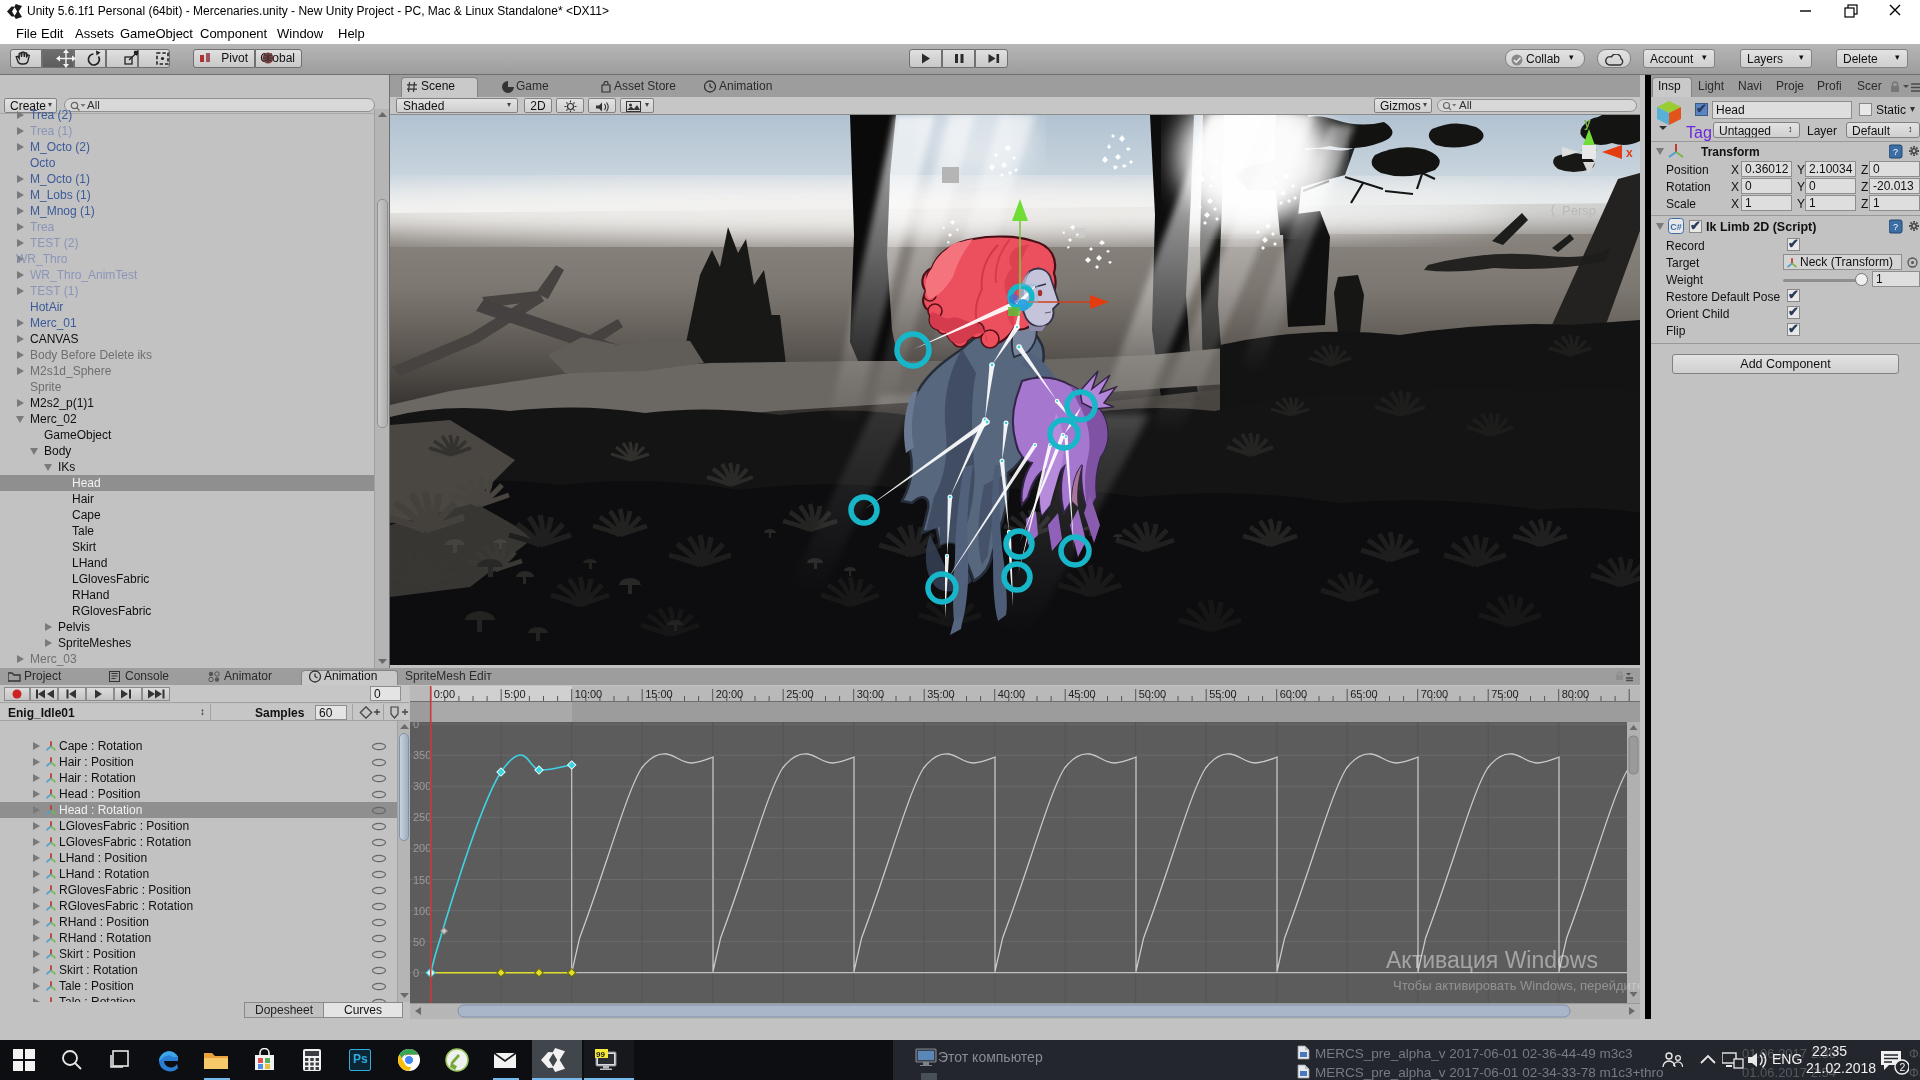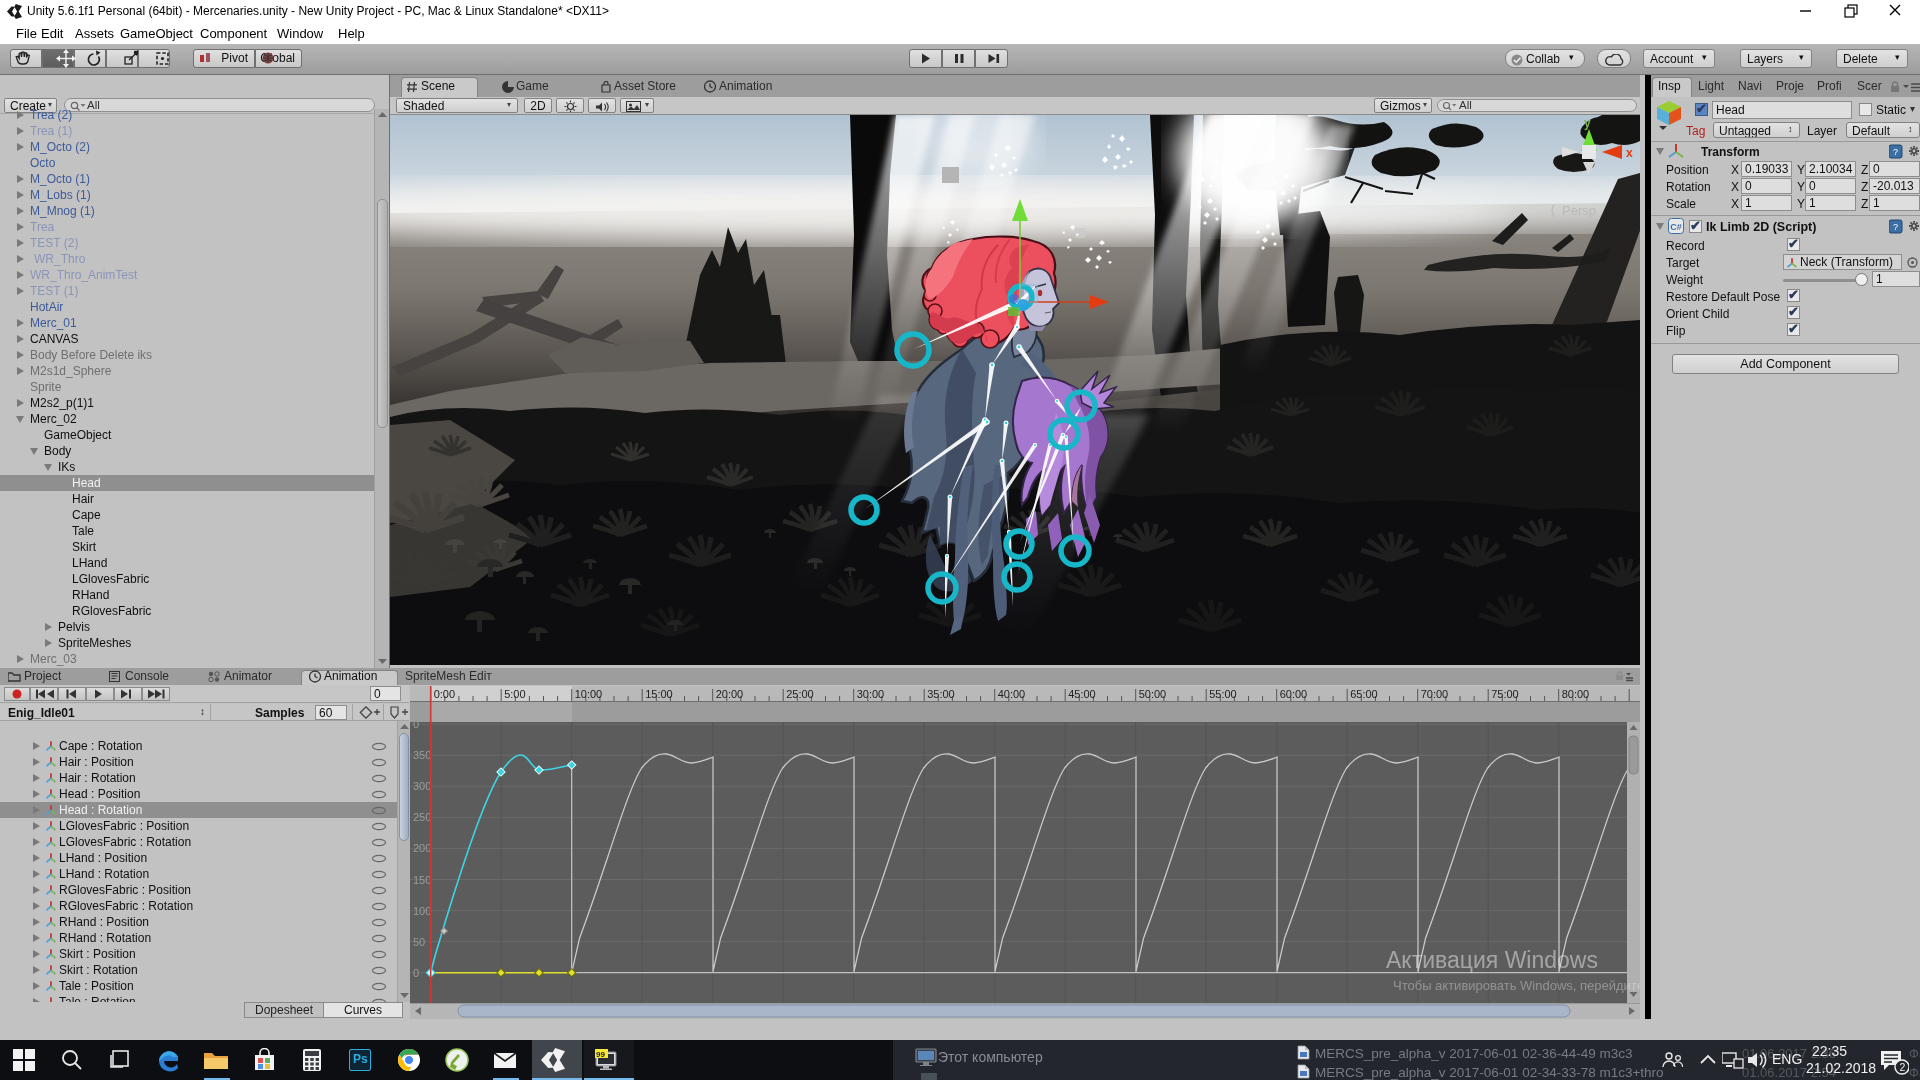--- a/index.html
+++ b/index.html
@@ -207,21 +207,21 @@
       <div class="row" style="left:0;top:112px;width:374px;color:#8b95b8">
           <span class="tri-r" style="position:absolute;left:17px;top:3.5px"></span>
           <span style="position:absolute;left:30px">Trea</span>
         </div>
       <div class="row" style="left:0;top:128px;width:374px;color:#8b95b8">
           <span class="tri-r" style="position:absolute;left:17px;top:3.5px"></span>
           <span style="position:absolute;left:30px">TEST (2)</span>
         </div>
       <div class="row" style="left:0;top:144px;width:374px;color:#8b95b8">
           <span class="tri-r" style="position:absolute;left:17px;top:3.5px"></span>
-          <span style="position:absolute;left:34px">WR_Thro</span>
+          <span style="position:absolute;left:16px">WR_Thro</span>
         </div>
       <div class="row" style="left:0;top:160px;width:374px;color:#8b95b8">
           <span class="tri-r" style="position:absolute;left:17px;top:3.5px"></span>
           <span style="position:absolute;left:30px">WR_Thro_AnimTest</span>
         </div>
       <div class="row" style="left:0;top:176px;width:374px;color:#8b95b8">
           <span class="tri-r" style="position:absolute;left:17px;top:3.5px"></span>
           <span style="position:absolute;left:30px">TEST (1)</span>
         </div>
       <div class="row" style="left:0;top:192px;width:374px;color:#3c5a99">
@@ -768,21 +768,21 @@
         <path d="M0 6 L12 12 V24 L0 18 Z" fill="#58b0d8"></path>
         <path d="M24 6 L12 12 V24 L24 18 Z" fill="#e2541b"></path>
         <path d="M2 25 l4 4 4-4z" fill="#333"></path>
       </g>
     </svg>
     <div class="cb on" style="left:44px;top:28px;background:#5b84c4;border-color:#3c5a80"></div>
     <div class="field" style="left:61px;top:26px;width:140px;height:18px;line-height:16px">Head</div>
     <div class="cb" style="left:208px;top:28px"></div>
     <span class="abs" style="left:225px;top:28px;font-size:12px;color:#111">Static</span>
     <span class="abs" style="left:259px;top:28px;font-size:10px;color:#333">▾</span>
-    <span class="abs" style="left:35px;top:49px;font-size:12px;color:#b91c1c">Tag</span>
+    <span class="abs" style="left:35px;top:49px;font-size:16px;color:#6d28d9">Tag</span>
     <div class="drop" style="left:62px;top:47px;width:87px;height:16px">
         <span class="abs" style="left:5px;top:1px">Untagged</span>
         <span class="abs" style="left:74px;top:1px;font-size:9px">↕</span>
       </div>
     <span class="abs" style="left:156px;top:49px;font-size:12px;color:#111">Layer</span>
     <div class="drop" style="left:195px;top:47px;width:74px;height:16px">
         <span class="abs" style="left:5px;top:1px">Default</span>
         <span class="abs" style="left:61px;top:1px;font-size:9px">↕</span>
       </div>
     <div class="abs" style="left:0;top:66px;width:275px;height:1px;background:#999"></div>
@@ -807,21 +807,21 @@
           <line x1="9.2" y1="6" x2="11" y2="6"></line>
           <line x1="2.5" y1="2.5" x2="3.7" y2="3.7"></line>
           <line x1="8.3" y1="8.3" x2="9.5" y2="9.5"></line>
           <line x1="9.5" y1="2.5" x2="8.3" y2="3.7"></line>
           <line x1="3.7" y1="8.3" x2="2.5" y2="9.5"></line>
         </g>
         <path d="M12 10 l3 0 -1.5 3z" fill="#444"></path>
       </svg>
     <span class="abs" style="left:15px;top:88px;font-size:12px;color:#111">Position</span>
     <span class="abs" style="left:80px;top:88px;font-size:12px;color:#111">X</span>
-    <div class="field" style="left:90px;top:86px;width:51px;height:16px">0.19033</div>
+    <div class="field" style="left:90px;top:86px;width:51px;height:16px">0.36012</div>
     <span class="abs" style="left:146px;top:88px;font-size:12px;color:#111">Y</span>
     <div class="field" style="left:154px;top:86px;width:51px;height:16px">2.10034</div>
     <span class="abs" style="left:210px;top:88px;font-size:12px;color:#111">Z</span>
     <div class="field" style="left:218px;top:86px;width:51px;height:16px">0</div>
     <span class="abs" style="left:15px;top:105px;font-size:12px;color:#111">Rotation</span>
     <span class="abs" style="left:80px;top:105px;font-size:12px;color:#111">X</span>
     <div class="field" style="left:90px;top:103px;width:51px;height:16px">0</div>
     <span class="abs" style="left:146px;top:105px;font-size:12px;color:#111">Y</span>
     <div class="field" style="left:154px;top:103px;width:51px;height:16px">0</div>
     <span class="abs" style="left:210px;top:105px;font-size:12px;color:#111">Z</span>

